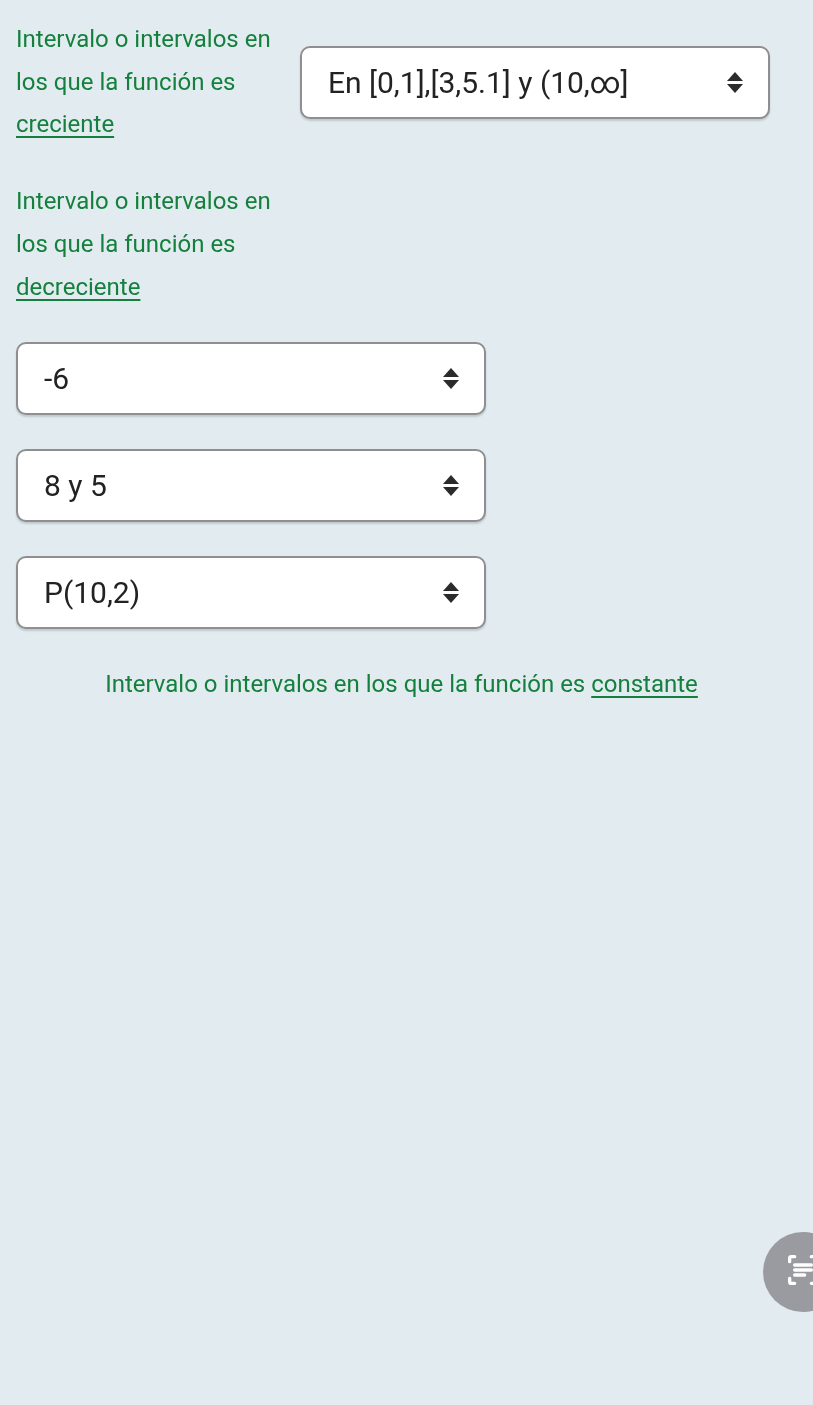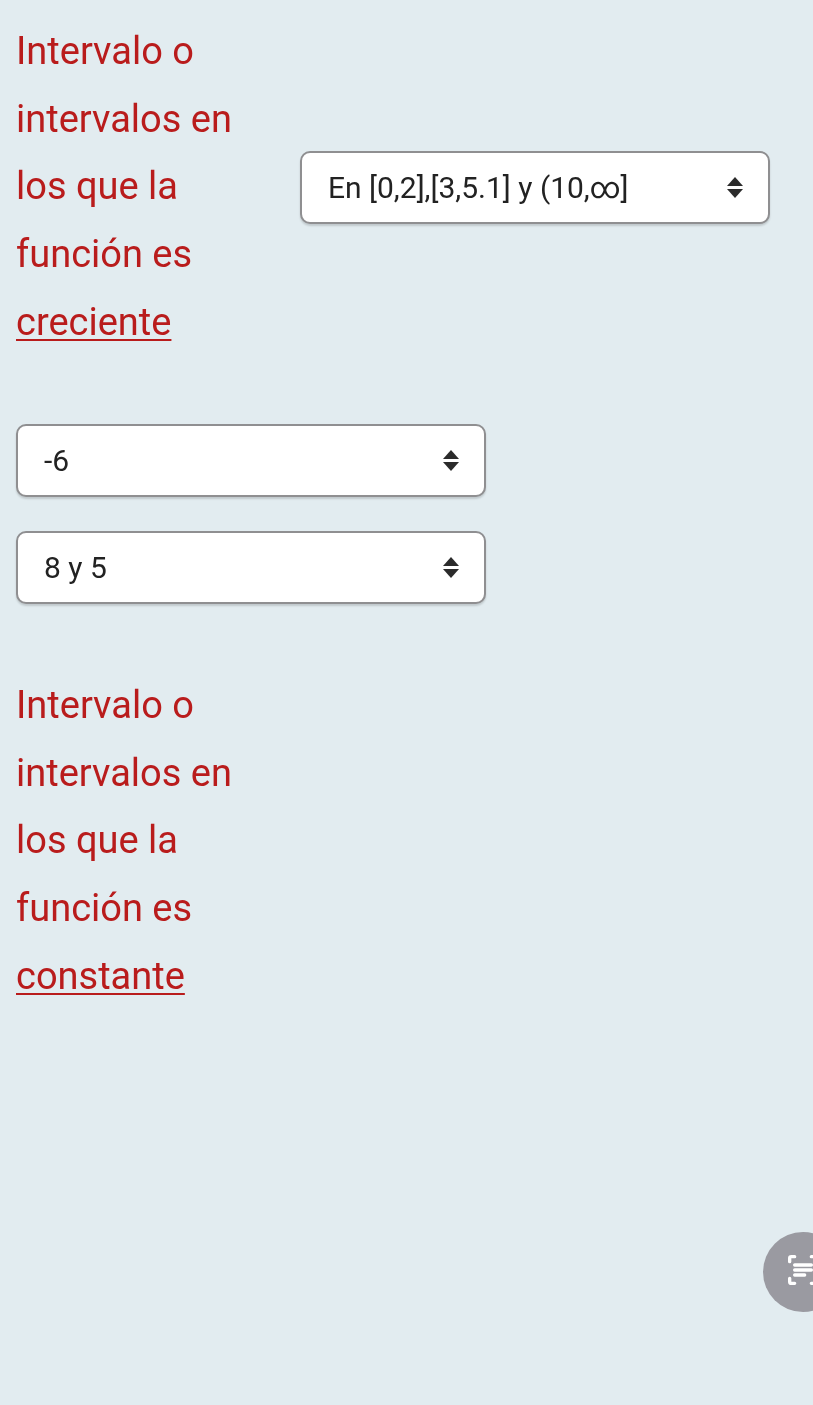--- a/index.html
+++ b/index.html
@@ -16,23 +16,23 @@
       position: relative;
       overflow: hidden;
     }
     .row {
       display: flex;
       align-items: center;
       margin-bottom: 34px;
     }
     .label {
       flex: 0 0 284px;
-      font-size: 38px;
+      font-size: 24px;
       line-height: 1.78;
-      color: #b91c1c;
+      color: #15803d;
       padding-right: 10px;
     }
     .label .under {
       text-decoration: underline;
       text-decoration-thickness: 2px;
       text-underline-offset: 4px;
     }
     .select-wrap {
       flex: 1 1 auto;
       display: flex;
@@ -97,30 +97,33 @@
   </style>
 </head>
 <body>
 
 <div class="row">
   <div class="label">
     <span>Intervalo o intervalos en los que la función es </span><span class="under">creciente</span>
   </div>
   <div class="select-wrap">
     <div class="select">
-      <span>En [0,2],[3,5.1] y (10,∞]</span>
+      <span>En [0,1],[3,5.1] y (10,∞]</span>
       <span class="sort-icon">
         <span class="tri-up"></span>
           <span class="tri-down"></span>
       </span>
     </div>
   </div>
 </div>
 
 <div class="row">
+  <div class="label">
+    <span>Intervalo o intervalos en los que la función es </span><span class="under">decreciente</span>
+  </div>
 </div>
 
 <div class="row">
   <div class="select-wrap">
     <div class="select">
       <span>-6</span>
       <span class="sort-icon">
         <span class="tri-up"></span>
           <span class="tri-down"></span>
       </span>
@@ -134,23 +137,32 @@
       <span>8 y 5</span>
       <span class="sort-icon">
         <span class="tri-up"></span>
           <span class="tri-down"></span>
       </span>
     </div>
   </div>
 </div>
 
 <div class="row">
+  <div class="select-wrap">
+    <div class="select">
+      <span>P(10,2)</span>
+      <span class="sort-icon">
+        <span class="tri-up"></span>
+          <span class="tri-down"></span>
+      </span>
+    </div>
+  </div>
 </div>
 
-<div class="row" style="margin-bottom:0;">
+<div class="row" style="margin-bottom:0;flex-direction:column;">
   <div class="label">
     <span>Intervalo o intervalos en los que la función es </span><span class="under">constante</span>
   </div>
 </div>
 
 <div class="fab">
   <span>
     <svg viewBox="0 0 24 24" fill="none" stroke="#ffffff" stroke-width="2" stroke-linecap="round">
       <path d="M4 7V5a1 1 0 0 1 1-1h2"></path>
       <path d="M4 17v2a1 1 0 0 0 1 1h2"></path>

